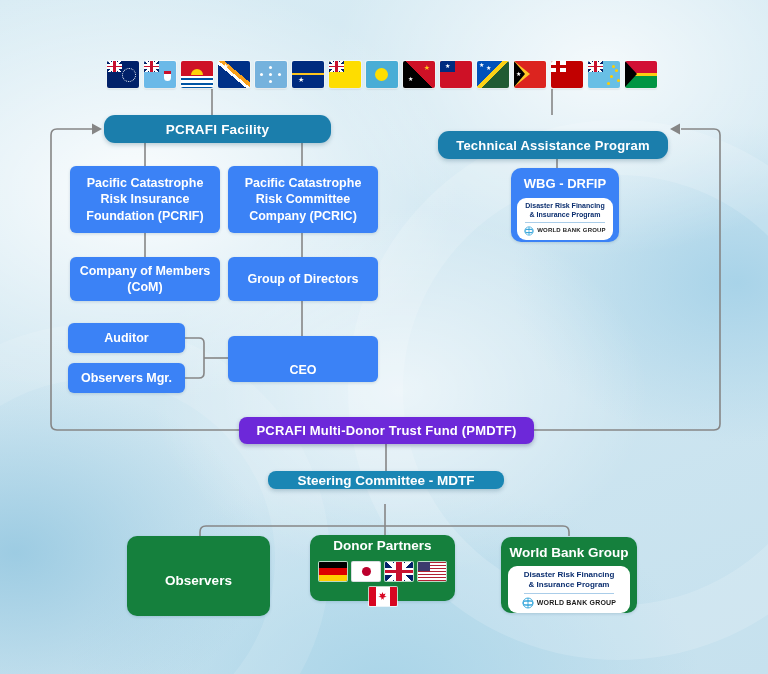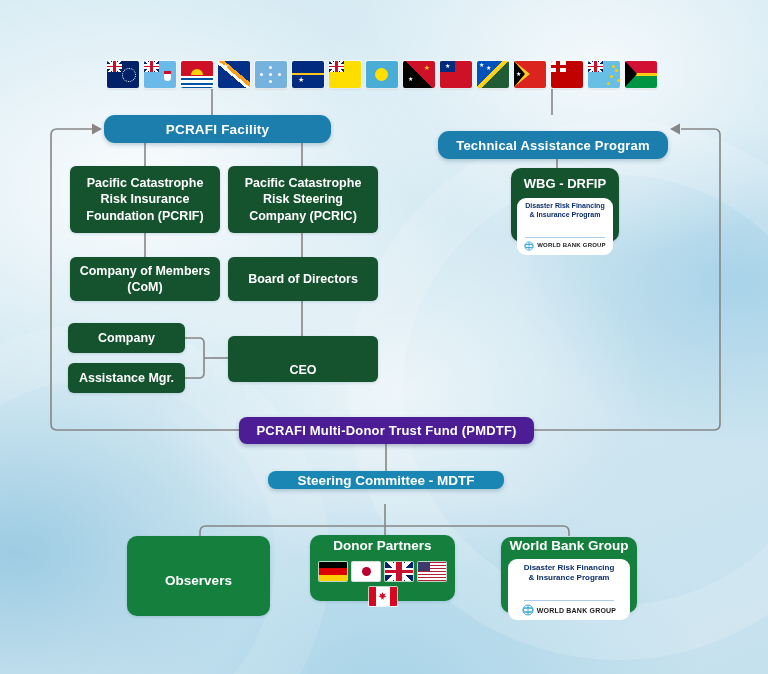--- a/index.html
+++ b/index.html
@@ -18,36 +18,36 @@
   .ring{position:absolute;border-radius:50%;border:55px solid rgba(255,255,255,.16);}
   .ring.r1{width:430px;height:430px;right:-120px;top:120px;}
   .ring.r2{width:360px;height:360px;left:-140px;bottom:-120px;border-color:rgba(255,255,255,.12);}
 
   svg.wires{position:absolute;left:0;top:0;z-index:1;}
 
   .box{position:absolute;z-index:2;display:flex;flex-direction:column;align-items:center;justify-content:center;
        text-align:center;color:#fff;box-sizing:border-box;}
   .dark{background:#1b7eac;border-radius:11px;font-weight:bold;font-size:13.5px;letter-spacing:.2px;
         box-shadow:0 2px 4px rgba(20,70,100,.25);}
-  .light{background:#14532d;border-radius:6px;font-weight:600;font-size:12.5px;line-height:1.32;
+  .light{background:#3b82f6;border-radius:6px;font-weight:600;font-size:12.5px;line-height:1.32;
          box-shadow:0 1px 3px rgba(30,80,110,.18);padding:4px 6px;}
-  .purple{background:#4c1d95;border-radius:8px;font-weight:bold;font-size:13px;letter-spacing:.2px;
+  .purple{background:#6d28d9;border-radius:8px;font-weight:bold;font-size:13px;letter-spacing:.2px;
           box-shadow:0 2px 4px rgba(30,30,90,.3);}
   .steer{background:#1a86b4;border-radius:8px;font-weight:bold;font-size:13.5px;
          box-shadow:0 2px 4px rgba(20,70,100,.25);}
   .bottom{background:#15803d;border-radius:10px;box-shadow:0 1px 3px rgba(30,80,110,.18);
           justify-content:center;padding-top:8px;}
   .btitle{font-size:13.5px;font-weight:600;}
   .bnote{font-size:12px;line-height:1.35;color:rgba(255,255,255,.72);margin-top:12px;width:96px;}
 
   
   .wbcard{background:#fff;border-radius:9px;color:#0b2e6f;display:flex;flex-direction:column;
           align-items:center;justify-content:center;padding:4px 5px;margin-top:6px;}
   .wbprog{font-size:7px;font-weight:bold;line-height:1.2;text-align:center;
-          border-bottom:1px solid #aacde9;padding-bottom:18px;margin-bottom:3px;}
+          border-bottom:1px solid #aacde9;padding-bottom:3px;margin-bottom:3px;}
   .wbrow{display:flex;align-items:center;gap:3px;}
   .wborg{font-size:6px;font-weight:bold;color:#1a1a1a;letter-spacing:.2px;}
 
   
   .flags{position:absolute;left:107px;top:61px;display:flex;gap:5px;z-index:2;}
   .flag{width:32px;height:27px;border-radius:2px;position:relative;overflow:hidden;flex:none;
         box-shadow:0 0 0 1px rgba(255,255,255,.55),0 1px 2px rgba(0,0,0,.18);}
   .canton{position:absolute;top:0;left:0;width:15px;height:11px;}
   .uj{background:
       linear-gradient(to bottom, transparent 41%, #C8102E 41% 59%, transparent 59%),
@@ -195,37 +195,37 @@
 
 <div class="box dark" style="left:438px;top:131px;width:230px;height:28px;font-size:13px;">
   <span>Technical Assistance Program</span>
 </div>
 
 <div class="box light" style="left:70px;top:166px;width:150px;height:67px;">
   <span>Pacific Catastrophe Risk Insurance Foundation (PCRIF)</span>
 </div>
 
 <div class="box light" style="left:228px;top:166px;width:150px;height:67px;">
-  <span>Pacific Catastrophe Risk Steering Company (PCRIC)</span>
+  <span>Pacific Catastrophe Risk Committee Company (PCRIC)</span>
 </div>
 
 <div class="box light" style="left:70px;top:257px;width:150px;height:44px;">
   <span>Company of Members (CoM)</span>
 </div>
 
 <div class="box light" style="left:228px;top:257px;width:150px;height:44px;">
-  <span>Board of Directors</span>
+  <span>Group of Directors</span>
 </div>
 
 <div class="box light" style="left:68px;top:323px;width:117px;height:30px;">
-  <span>Company</span>
+  <span>Auditor</span>
 </div>
 
 <div class="box light" style="left:68px;top:363px;width:117px;height:30px;">
-  <span>Assistance Mgr.</span>
+  <span>Observers Mgr.</span>
 </div>
 
 <div class="box light" style="left:228px;top:336px;width:150px;height:46px;justify-content:flex-end;">
   <span>CEO</span>
 </div>
 
 <div class="box light" style="left:511px;top:168px;width:108px;height:74px;border-radius:10px;justify-content:flex-start;padding-top:7px;">
   <span class="btitle" style="font-size:13px;">WBG - DRFIP</span>
   <div class="wbcard" style="width:86px;">
     <div class="wbprog">

